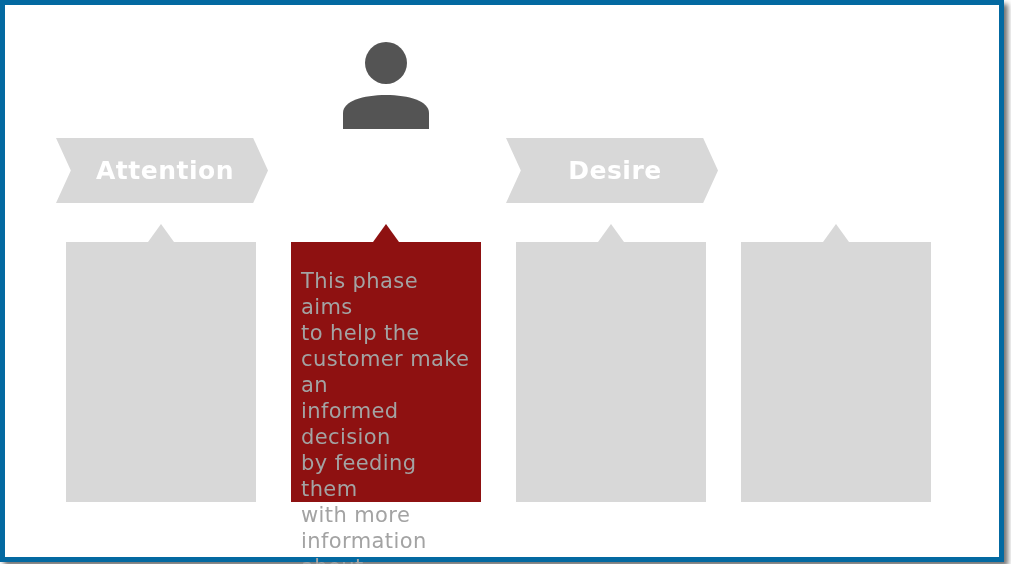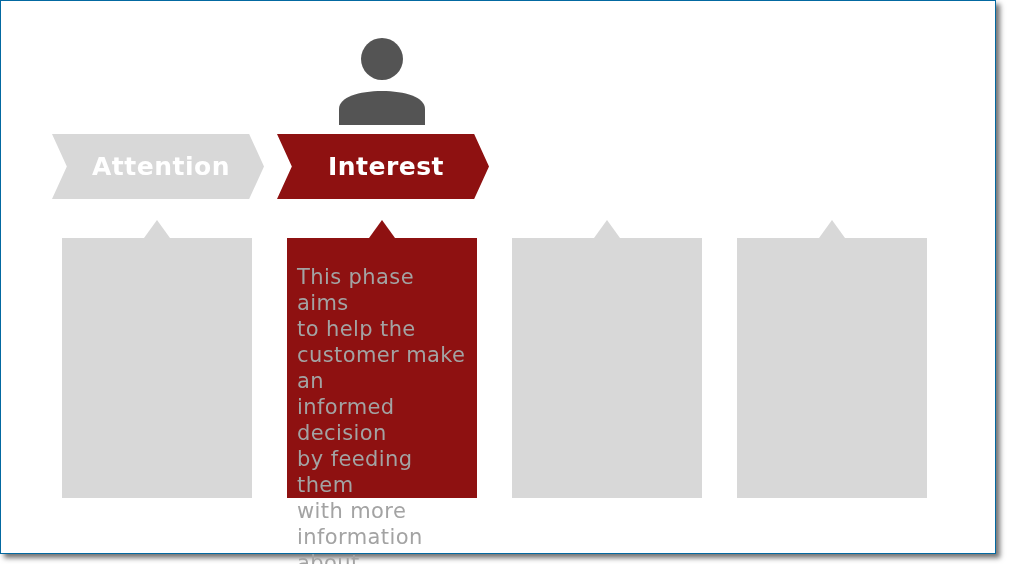--- a/index.html
+++ b/index.html
@@ -2,21 +2,21 @@
 <html><head>
 <meta charset="utf-8">
 <style>
   html, body { margin: 0; padding: 0; }
   body {
     width: 1011px; height: 564px; background: #ffffff; position: relative; overflow: hidden;
     font-family: "DejaVu Sans", sans-serif;
   }
   .slide {
     position: absolute; left: 0; top: 0; width: 994px; height: 552px;
-    background: #ffffff; border: 1px solid #0369a1;
+    background: #ffffff; border: 5px solid #0369a1;
     box-shadow: 4px 4px 5px rgba(0,0,0,0.55);
   }
   .person {
     position: absolute; left: 336px; top: 36px; width: 90px; height: 88px;
   }
   .chevron {
     position: absolute; top: 133px; width: 212px; height: 65px;
     clip-path: polygon(0 0, 93% 0, 100% 50%, 93% 100%, 0 100%, 7% 50%);
     display: flex; align-items: center; justify-content: center;
   }
@@ -49,22 +49,22 @@
 <div class="slide">
 
   <svg class="person" viewBox="0 0 90 88">
     <circle cx="45" cy="22" r="21" fill="#545454"></circle>
     <path d="M2 88 L2 72 C2 60 22 54 45 54 C68 54 88 60 88 72 L88 88 Z" fill="#545454"></path>
   </svg>
 
   <div class="chevron chev-gray" style="left:51px">
     <span>Attention</span>
   </div>
-  <div class="chevron chev-red" style="left:276px">
-    <span>Interest</span>
+  <div class="chevron chev-gray" style="left:501px">
+    <span>Desire</span>
   </div>
 
   <div class="box box-gray" style="left:61px">
     <div class="box-text"></div>
   </div>
   <div class="box box-red" style="left:286px">
     <div class="box-text">This phase aims
 to help the
 customer make an
 informed decision

